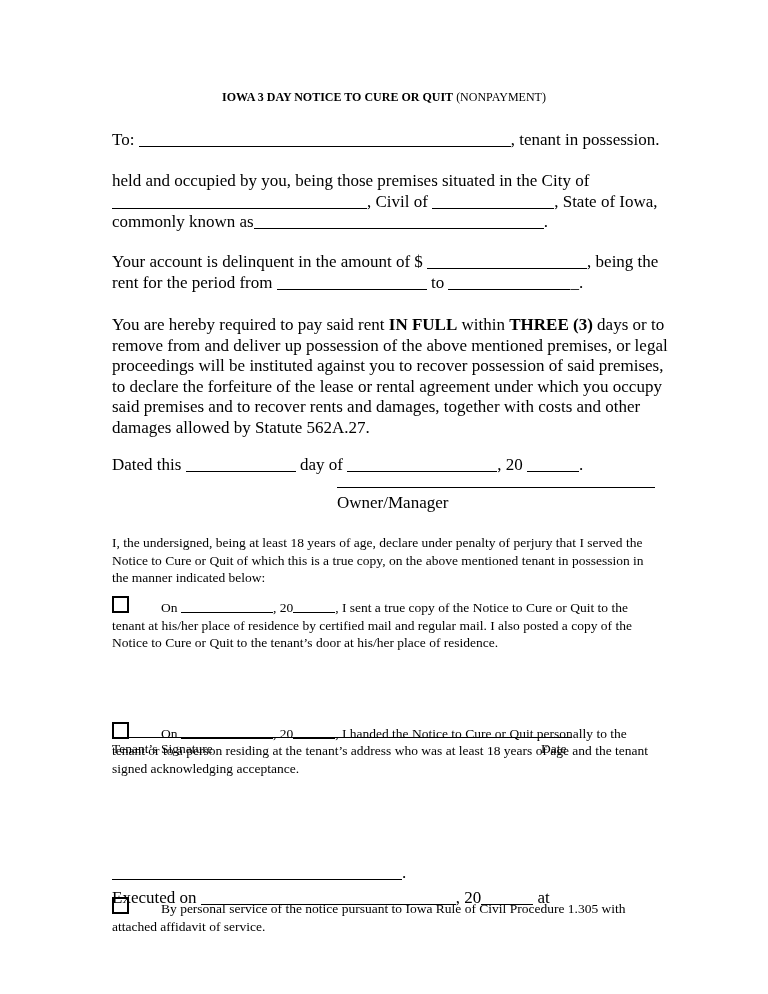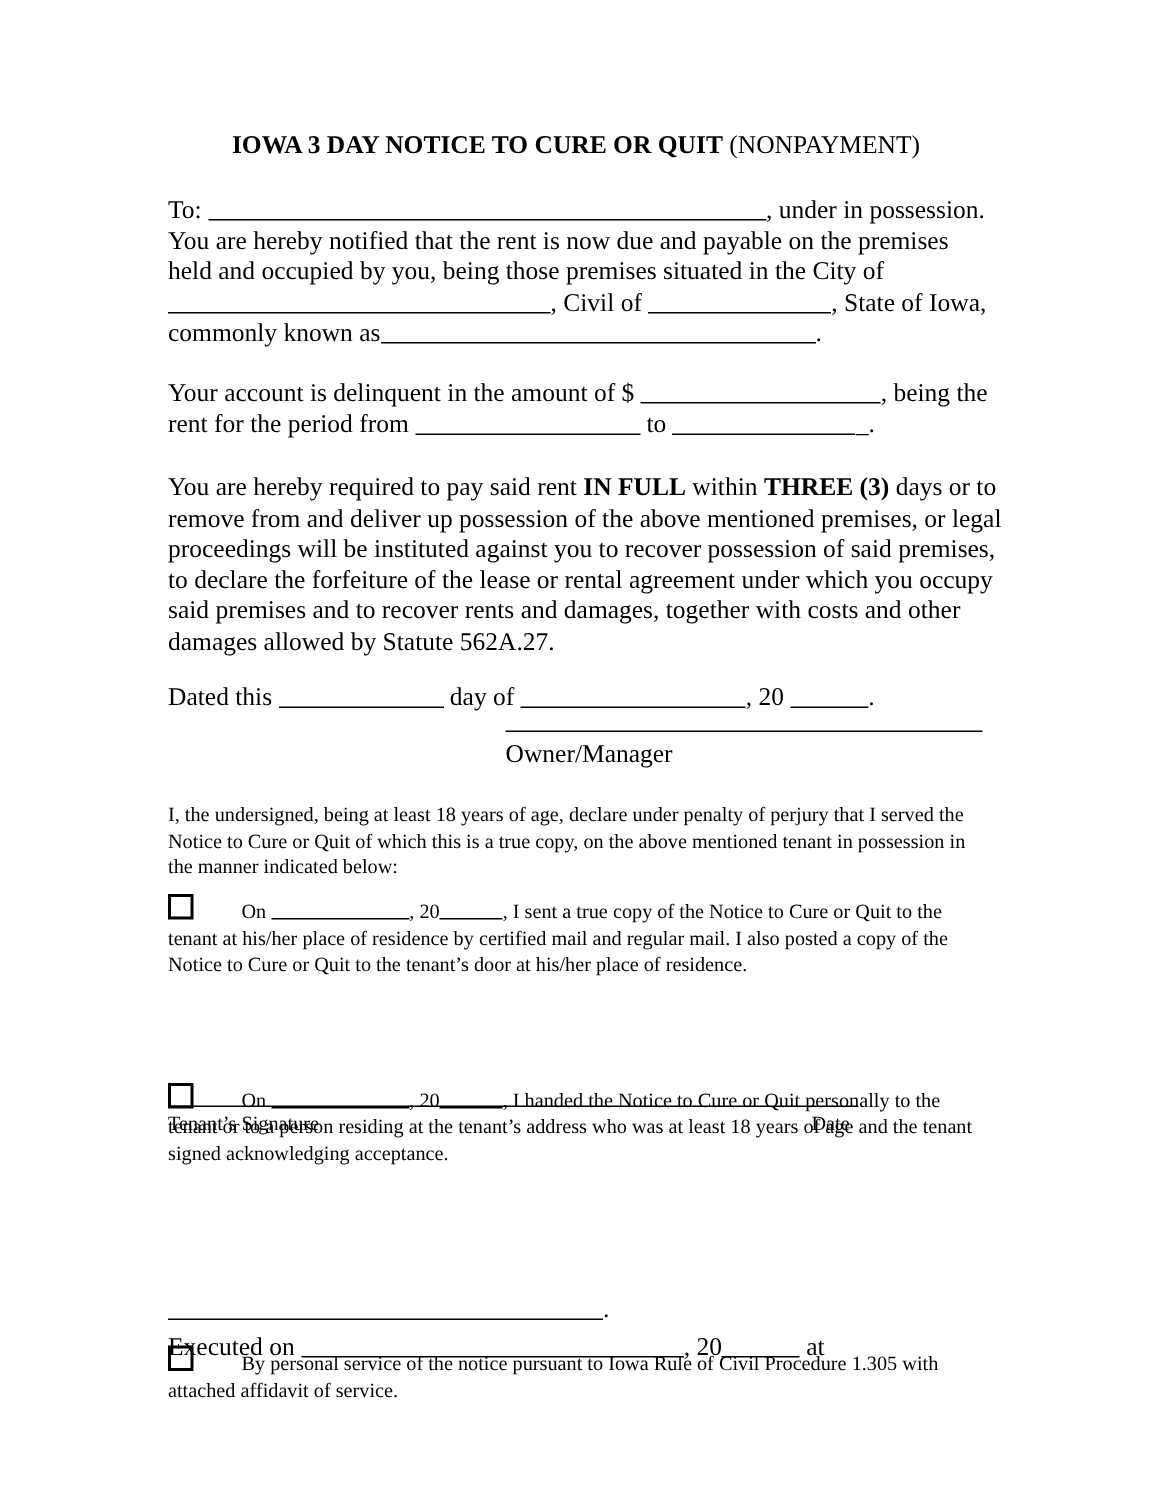--- a/index.html
+++ b/index.html
@@ -24,21 +24,21 @@
     background: #ffffff;
   }
 
   
   .doc-title {
     position: absolute;
     left: 0;
     top: 86px;
     width: 768px;
     text-align: center;
-    font-size: 17px;
+    font-size: 12px;
     line-height: 22px;
     white-space: nowrap;
   }
   .doc-title .strong { font-weight: bold; }
   .doc-title .plain  { font-weight: normal; }
 
   
   .block {
     position: absolute;
     left: 112px;
@@ -138,22 +138,22 @@
 <body>
 
 <div class="page">
 
   <div class="doc-title">
     <span class="strong">IOWA 3 DAY NOTICE TO CURE OR QUIT</span><span class="plain"> (NONPAYMENT)</span>
   </div>
 
   <div class="block w-wide" style="top:130px;">
     <span>To:</span>
-    <span class="blank b-vast"></span><span>, under in possession.</span><br>
-    <span>You are hereby notified that the rent is now due and payable on the premises</span><br>
+    <span class="blank b-vast"></span><span>, tenant in possession.</span><br>
+    <br>
     <span>held and occupied by you, being those premises situated in the City of</span><br>
     <span class="blank b-xxl"></span><span>, Civil of </span><span class="blank b-md2"></span><span>, State of Iowa,</span><br>
     <span>commonly known as</span><span class="blank b-huge"></span><span>.</span>
   </div>
 
   <div class="block" style="top:252px;">
     <span>Your account is delinquent in the amount of $ </span><span class="blank b-lg2"></span><span>, being the</span><br>
     <span>rent for the period from </span><span class="blank b-lg"></span><span> to </span><span class="blank b-md2"></span><span>_.</span>
   </div>
 

